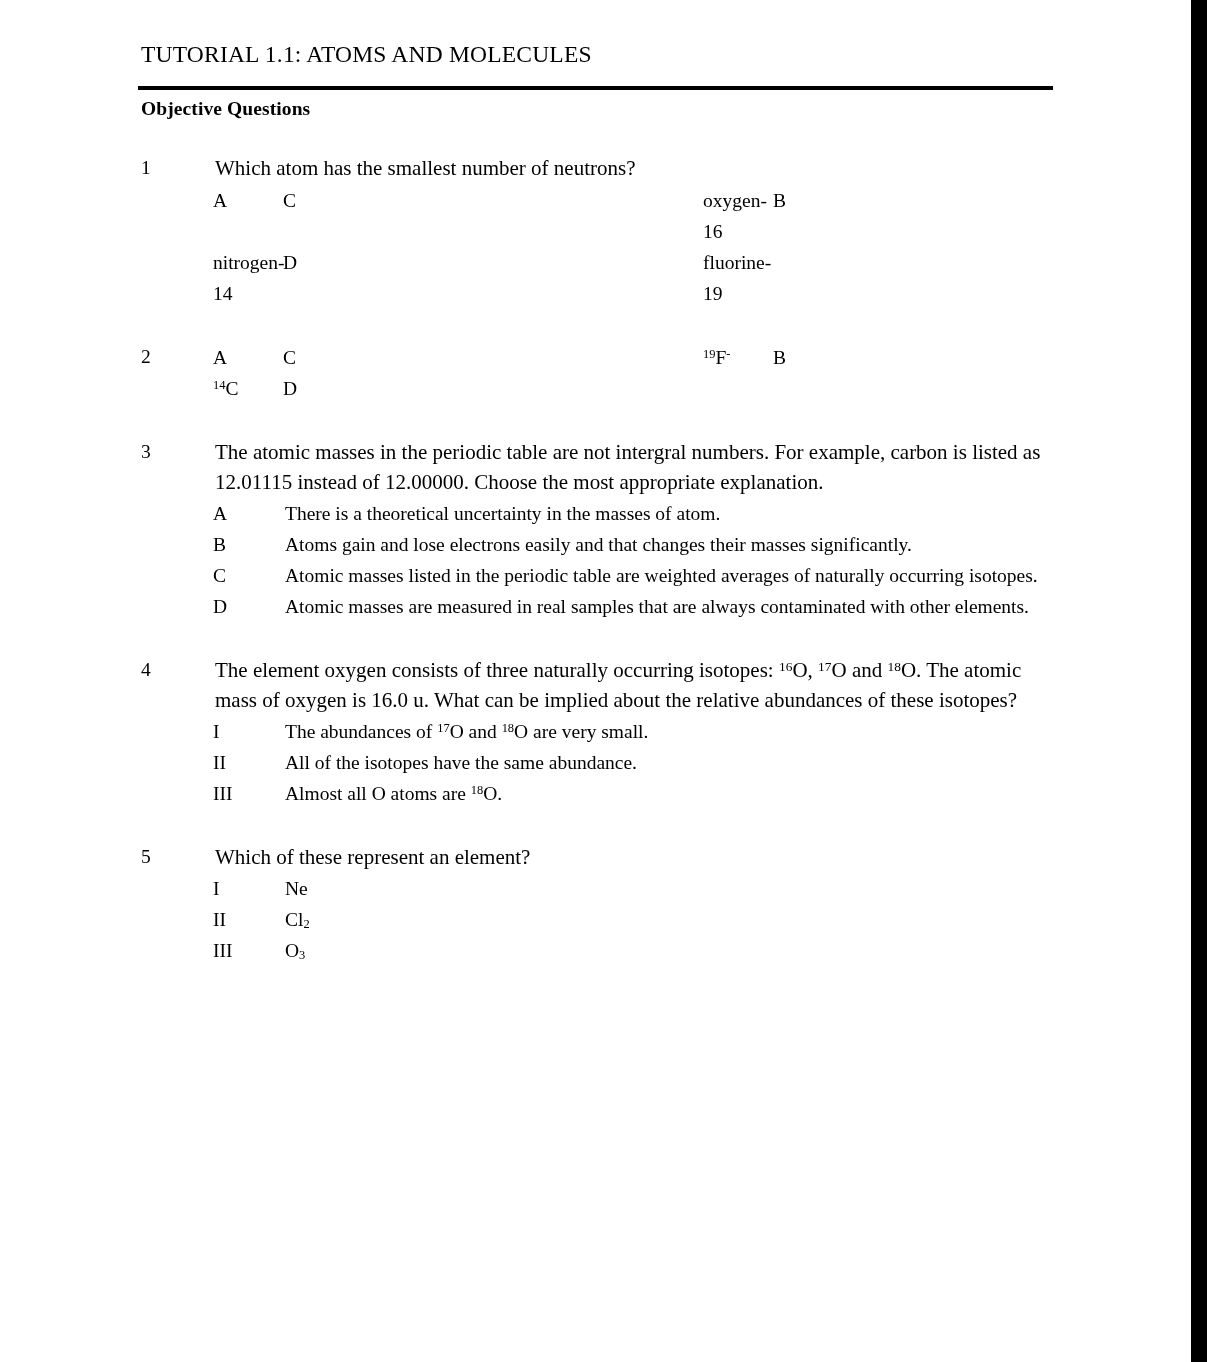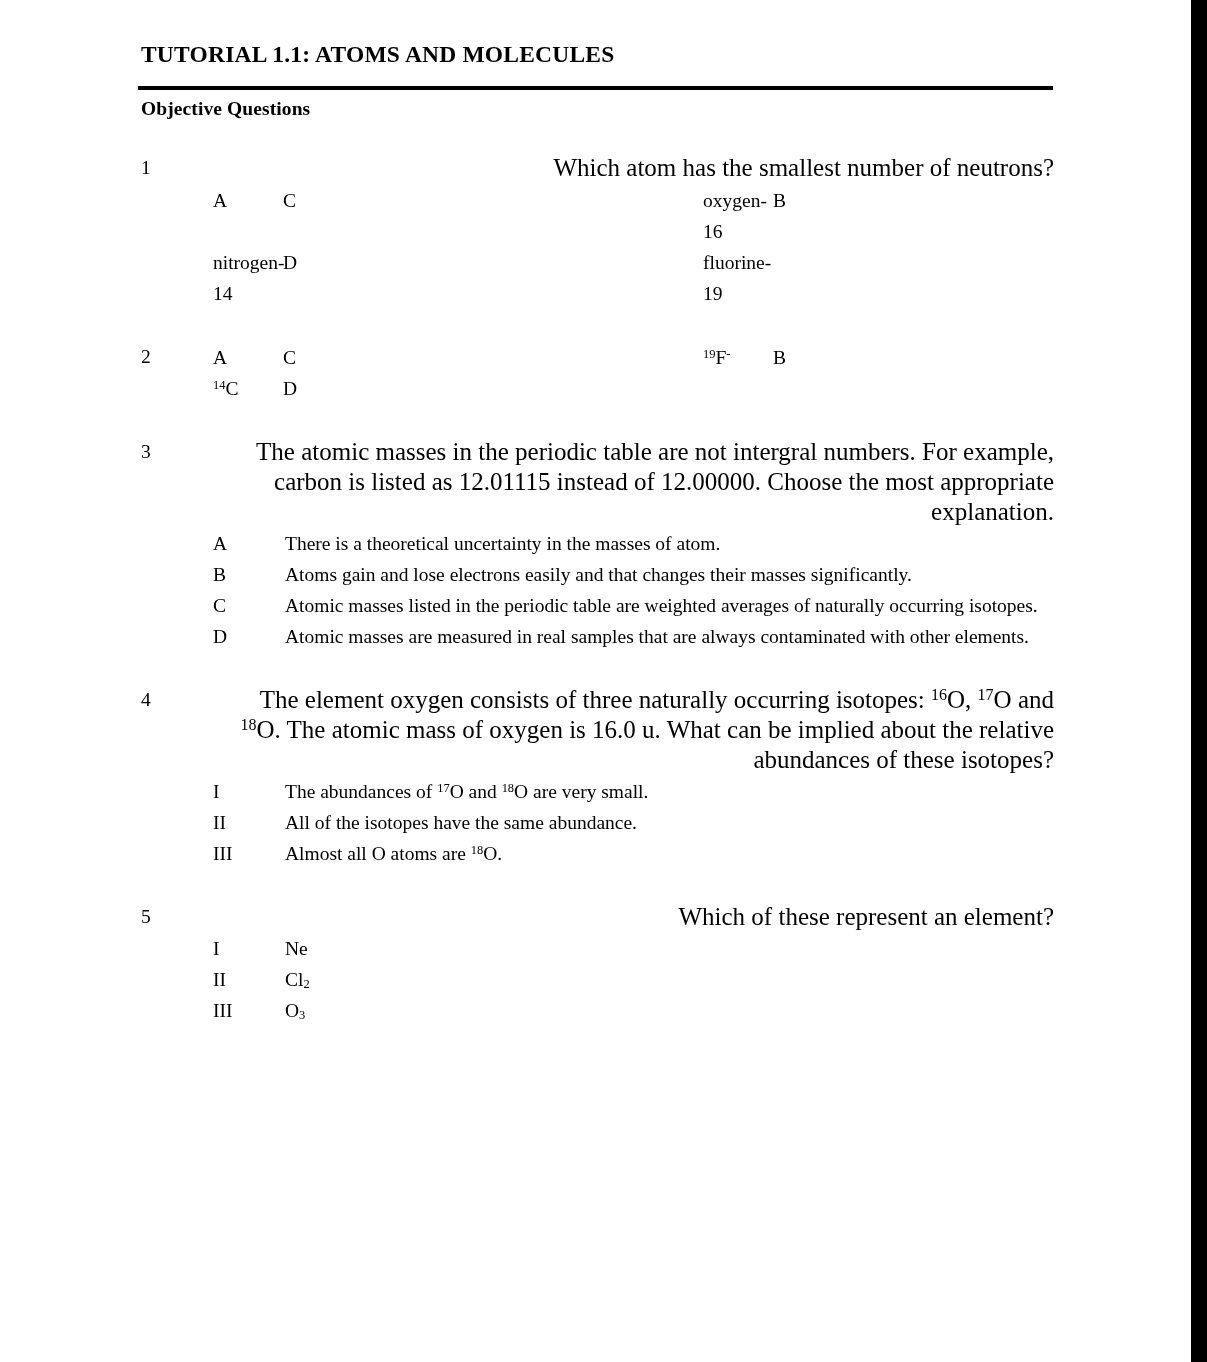--- a/index.html
+++ b/index.html
@@ -40,21 +40,21 @@
     left: 138px;
     top: 40px;
     width: 916px;
   }
 
   .doc-title {
     font-size: 23.5px;
     line-height: 1.25;
     letter-spacing: 0.2px;
     margin: 0 0 0 3px;
-    font-weight: bold;
+    font-weight: normal;
   }
 
   .title-rule {
     margin-top: 17px;
     margin-left: 0;
     width: 915px;
     height: 4px;
     background: #000000;
   }
 
@@ -74,23 +74,23 @@
   .q-num {
     position: absolute;
     left: 3px;
     top: 0;
     width: 60px;
     font-size: 19.5px;
     line-height: 30px;
   }
   .q-stem {
     margin-left: 77px;
-    font-size: 25px;
+    font-size: 21px;
     line-height: 30px;
-    text-align: right;
+    text-align: left;
   }
 
   
   .opts-grid {
     margin-left: 75px;
     margin-top: 2px;
     display: grid;
     grid-template-columns: 70px 420px 70px auto;
     row-gap: 0px;
     font-size: 19.5px;

